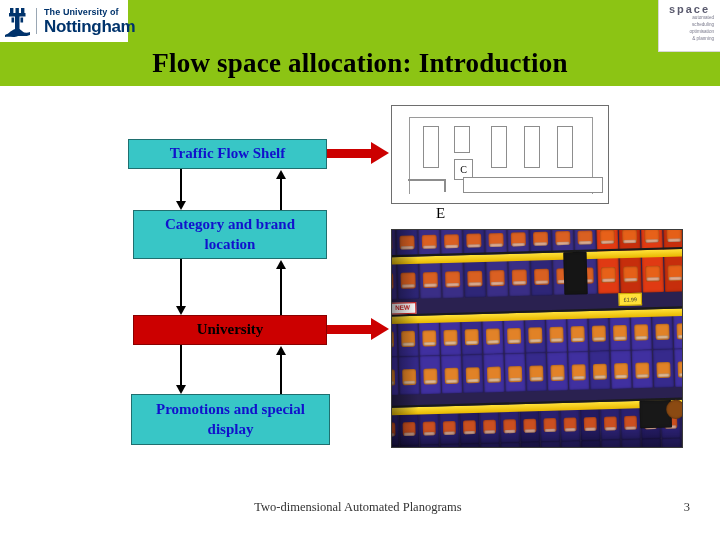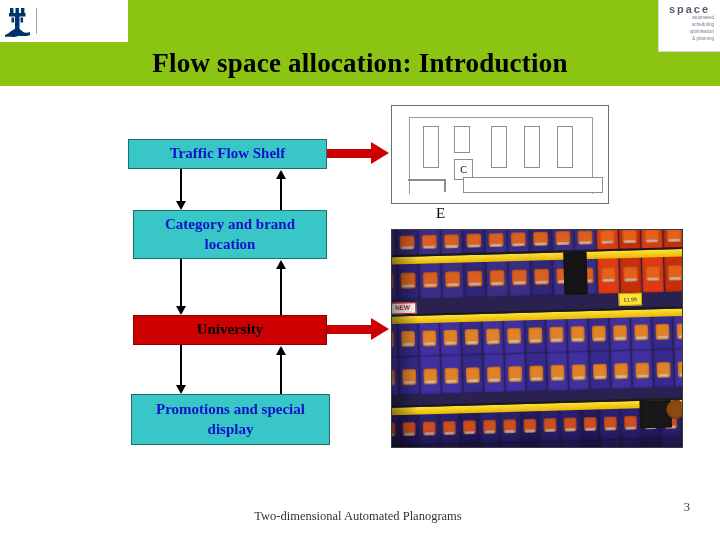--- a/index.html
+++ b/index.html
@@ -278,21 +278,21 @@
   
   #footer {
     position: absolute;
     left: 0; top: 500px;
     width: 720px; height: 24px;
     font-family: "Liberation Serif", serif;
     font-size: 12.5px;
     color: #333333;
   }
   #footer-date    { position: absolute; left: 42px;  top: 0; }
-  #footer-center  { position: absolute; left: 0; top: 0; width: 716px; text-align: center; margin-top: 9px; }
+  #footer-center  { position: absolute; left: 0; top: 0; width: 716px; text-align: center; }
   #footer-page    { position: absolute; right: 30px; top: 0; }
   #footer-date sup { font-size: 8.5px; }
 </style>
 </head>
 <body>
 
 <div id="header-band"></div>
 
 <div id="uon-logo-block">
   <svg id="uon-castle" viewBox="0 0 30 34">
@@ -302,20 +302,24 @@
       <rect x="17" y="4" width="3.4" height="6"></rect>
       <rect x="5" y="9" width="16.5" height="3.5"></rect>
       <rect x="11" y="12" width="4.5" height="16"></rect>
       <rect x="7.5" y="13.5" width="2.6" height="5"></rect>
       <rect x="16.5" y="13.5" width="2.6" height="5"></rect>
       <path d="M11 25 C6 27 4 30 2 32 L24 32 C21 29 18 27 15.5 25 Z"></path>
       <path d="M1 31 C6 28 10 31 14 29 C18 27 22 30 26 28 L26 31 C22 33 18 30 14 32 C10 34 5 32 1 33 Z"></path>
     </g>
   </svg>
   <div id="uon-divider"></div>
+  <div id="uon-wordmark">
+    <span id="uon-line1">The University of</span>
+    <span id="uon-line2">Nottingham</span>
+  </div>
 </div>
 
 <div id="asap-logo-block">
   <span id="asap-word">space</span>
   <span class="asap-sub">automated</span>
   <span class="asap-sub">scheduling</span>
   <span class="asap-sub">optimisation</span>
   <span class="asap-sub">&amp; planning</span>
 </div>
 

